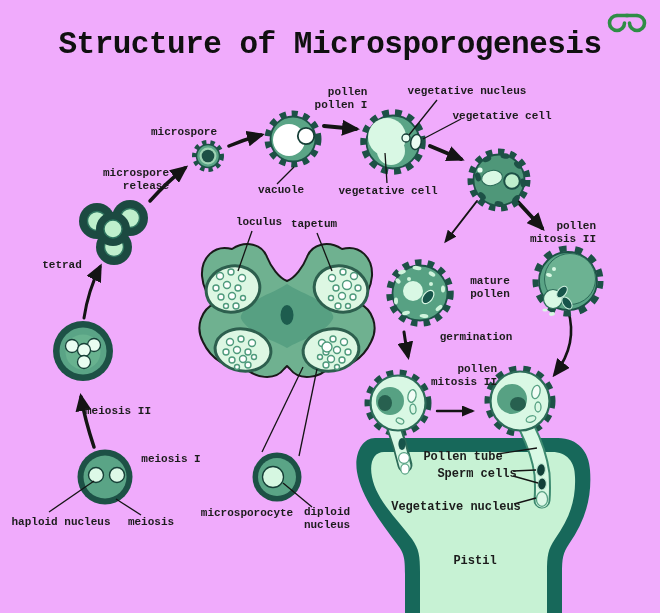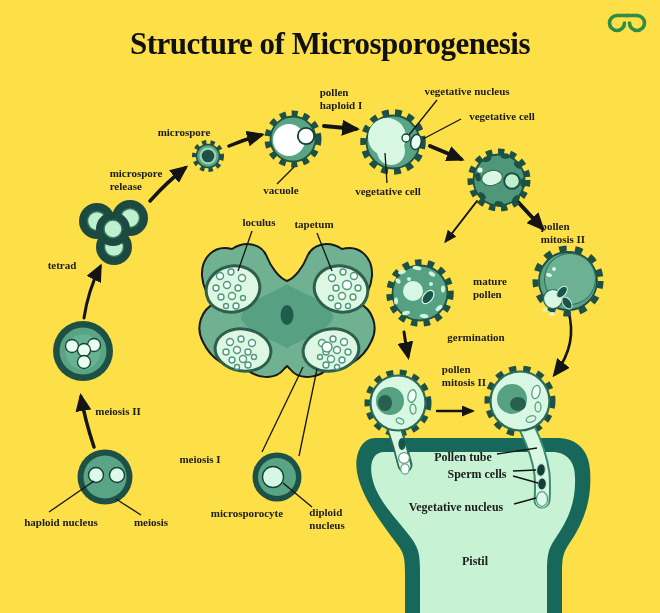--- a/index.html
+++ b/index.html
@@ -1,22 +1,22 @@
 <!DOCTYPE html>
 <html><head>
 <meta charset="utf-8">
 <style>
   html,body{margin:0;padding:0;background:#fff}
-  .canvas{position:relative;width:660px;height:613px;background:#fde047;overflow:hidden;
-          font-family:Liberation Serif, serif;}
+  .canvas{position:relative;width:660px;height:613px;background:#f0abfc;overflow:hidden;
+          font-family:Liberation Mono, monospace;}
   svg.diagram{position:absolute;left:0;top:0}
   .title{position:absolute;left:330px;top:44px;transform:translate(-50%,-50%);
          font-size:31px;font-weight:800;letter-spacing:-.5px;color:#101010;white-space:nowrap}
   .lbl{position:absolute;transform:translate(-50%,-50%);font-size:11px;font-weight:700;
-       color:#1c1c1c;text-align:left;line-height:1.2;white-space:nowrap}
+       color:#1c1c1c;text-align:right;line-height:1.2;white-space:nowrap}
   .lbl span{display:block}
   .lbl-lg{font-size:12px}
 </style>
 </head>
 <body>
 
 <div class="canvas">
 
 <svg class="diagram" width="660" height="613" viewBox="0 0 660 613">
   <defs>
@@ -290,33 +290,33 @@
     <line x1="513" y1="471" x2="536" y2="470"></line>
     <line x1="513" y1="476" x2="538" y2="483"></line>
     <line x1="514" y1="504" x2="536" y2="498"></line>
   </g>
 </svg>
 
 <div class="title">Structure of Microsporogenesis</div>
 
 <div class="lbl" style="left:62px;top:266px">tetrad</div>
 <div class="lbl" style="left:118px;top:412px">meiosis II</div>
-<div class="lbl" style="left:200px;top:460px">meiosis I</div>
+<div class="lbl" style="left:171px;top:460px">meiosis I</div>
 <div class="lbl" style="left:61px;top:523px">haploid nucleus</div>
 <div class="lbl" style="left:151px;top:523px">meiosis</div>
 
 <div class="lbl" style="left:136px;top:180px">
   <span>microspore</span>
   <span>release</span>
 </div>
 <div class="lbl" style="left:184px;top:133px">microspore</div>
 <div class="lbl" style="left:281px;top:191px">vacuole</div>
 <div class="lbl" style="left:341px;top:99px">
   <span>pollen</span>
-  <span>haploid I</span>
+  <span>pollen I</span>
 </div>
 <div class="lbl" style="left:467px;top:92px">vegetative nucleus</div>
 <div class="lbl" style="left:502px;top:117px">vegetative cell</div>
 <div class="lbl" style="left:388px;top:192px">vegetative cell</div>
 
 <div class="lbl" style="left:259px;top:223px">loculus</div>
 <div class="lbl" style="left:314px;top:225px">tapetum</div>
 <div class="lbl" style="left:247px;top:514px">microsporocyte</div>
 <div class="lbl" style="left:327px;top:519px">
   <span>diploid</span>

